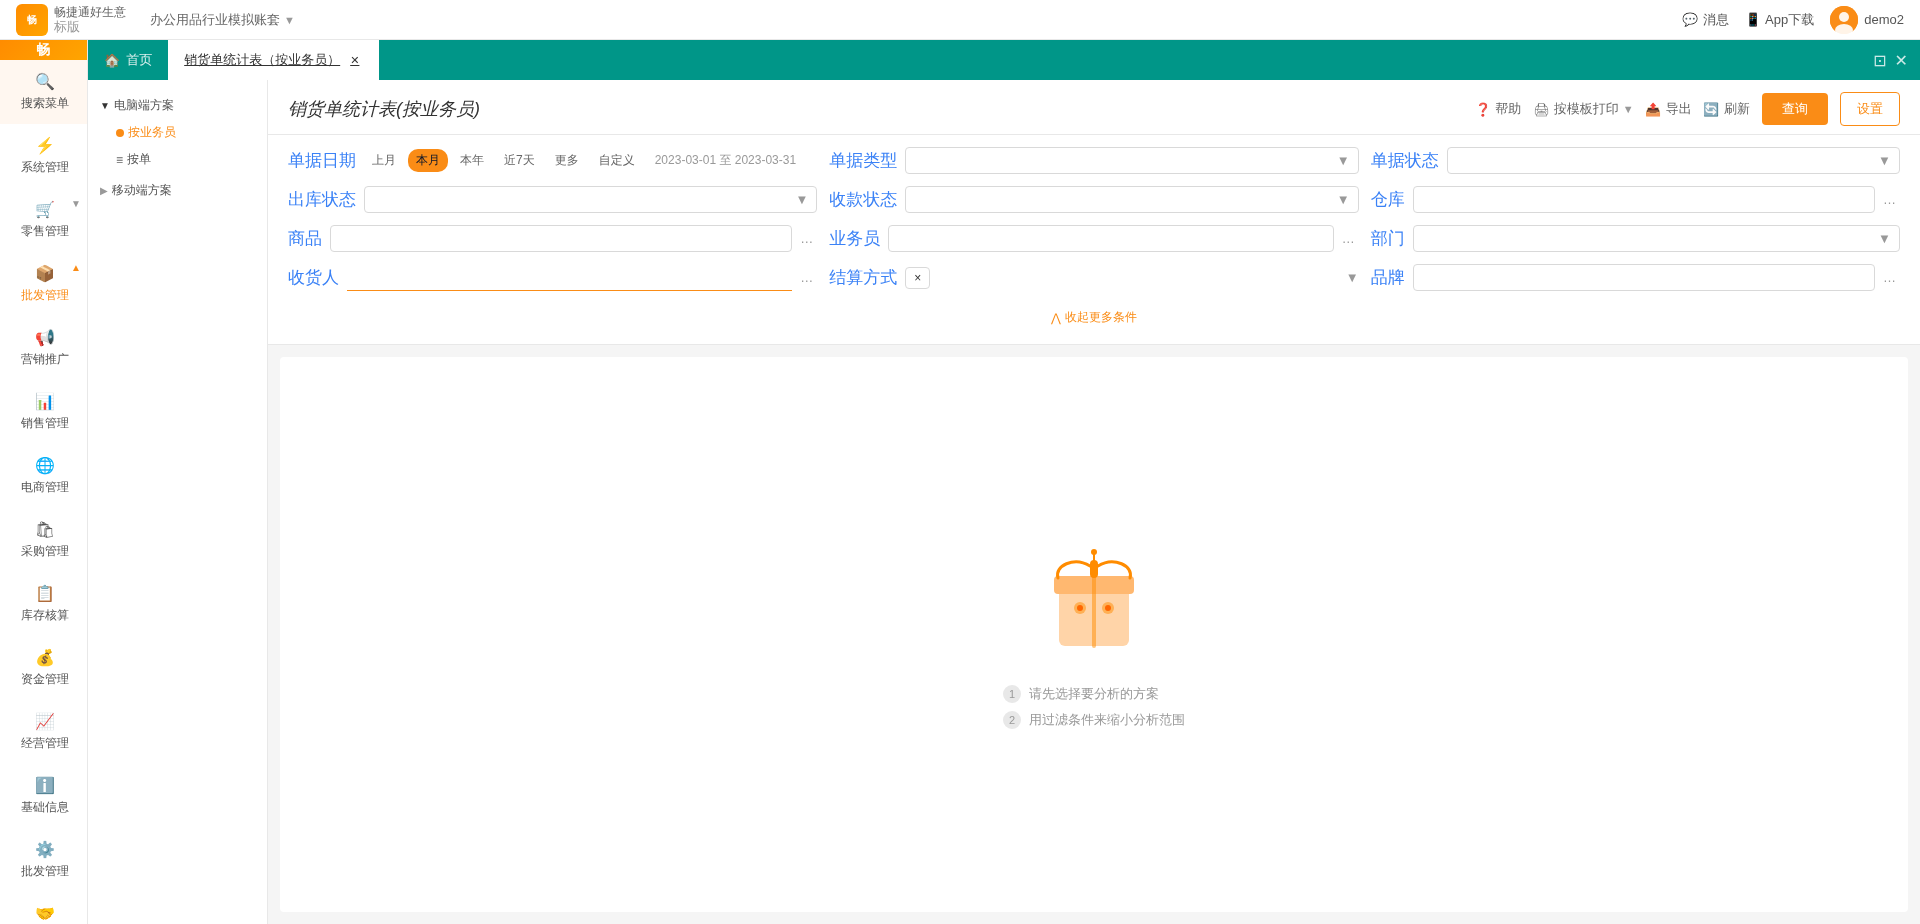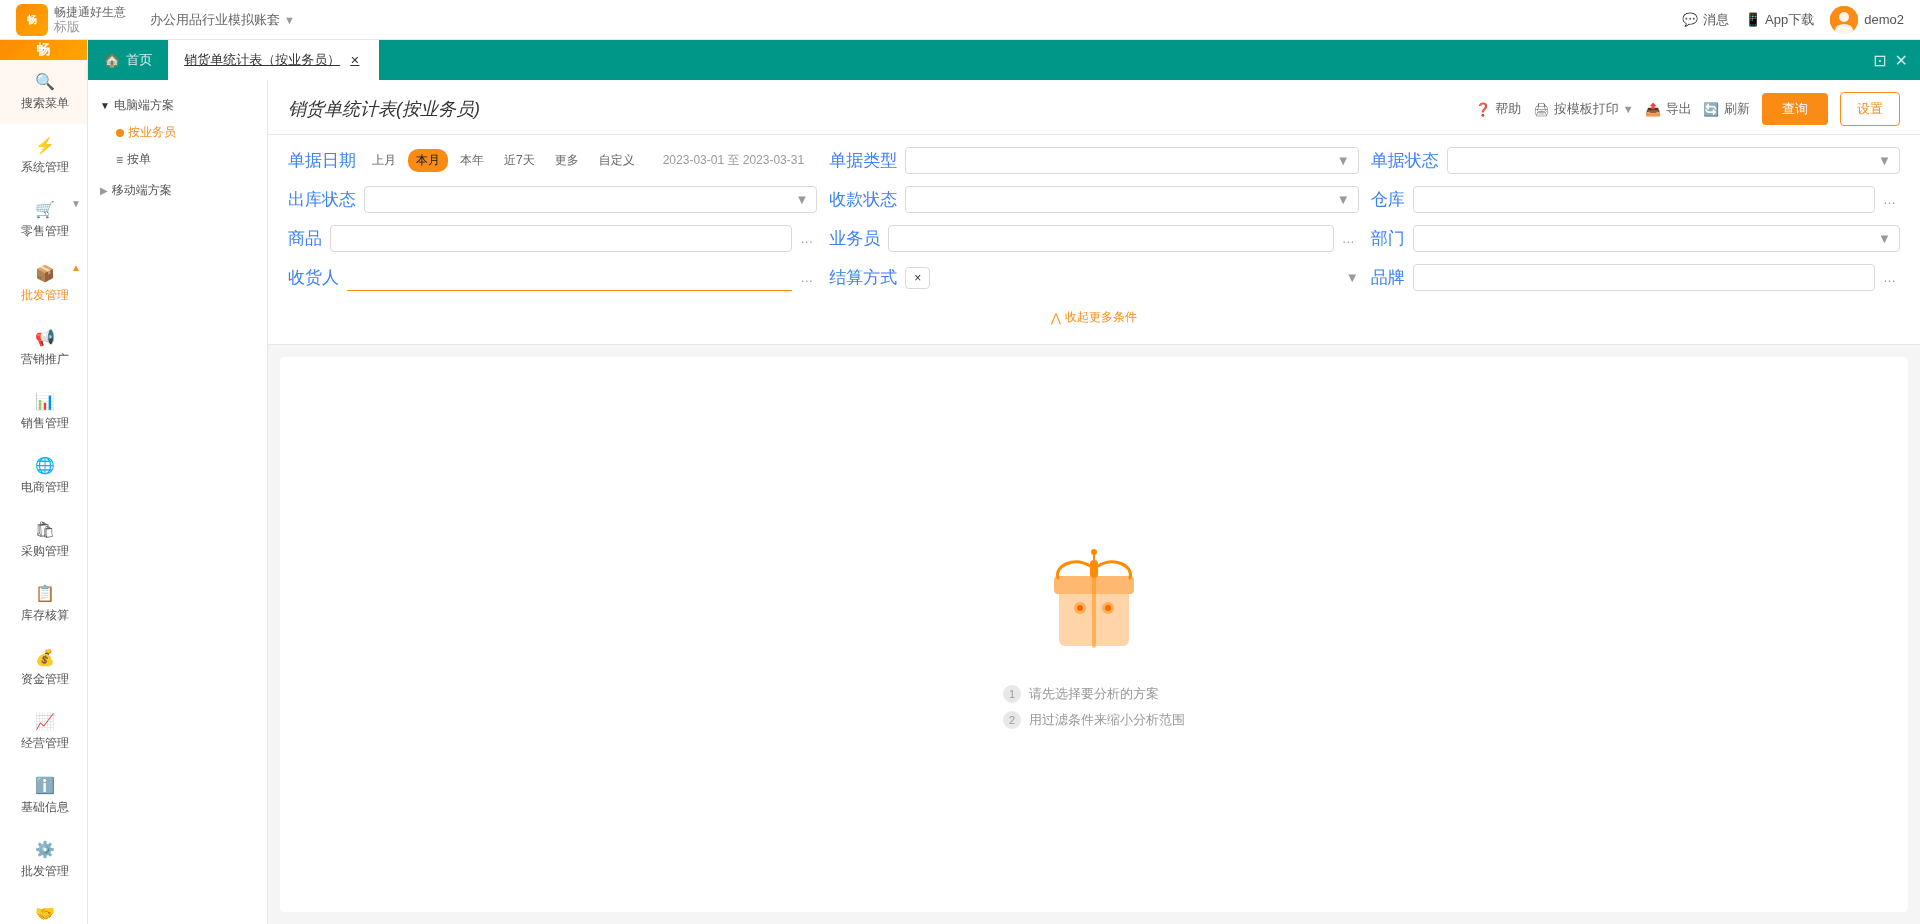--- a/index.html
+++ b/index.html
@@ -57,21 +57,21 @@
     .btn-query { background: #fa8c16; color: white; border: none; padding: 7px 20px; border-radius: 4px; cursor: pointer; font-size: 13px; }
     .btn-settings { background: #fff; color: #fa8c16; border: 1px solid #fa8c16; padding: 7px 16px; border-radius: 4px; cursor: pointer; font-size: 13px; }
 
     
     .filter-area { background: #fff; padding: 12px 20px; border-bottom: 1px solid #e8e8e8; }
     .filter-row { display: flex; align-items: center; gap: 16px; margin-bottom: 12px; }
     .filter-row:last-child { margin-bottom: 0; }
     .date-tabs { display: flex; align-items: center; gap: 4px; }
     .date-tab { padding: 3px 8px; font-size: 12px; cursor: pointer; color: #666; border-radius: 3px; }
     .date-tab.active { background: #fa8c16; color: #0f172a; border-radius: 10px; }
-    .date-range { font-size: 12px; color: #999; margin-left: 20px; }
+    .date-range { font-size: 12px; color: #999; margin-left: 12px; }
     .filter-select { border: 1px solid #d9d9d9; border-radius: 4px; padding: 5px 8px; font-size: 13px; color: #333; background: #fff; cursor: pointer; display: flex; align-items: center; justify-content: space-between; width: 100%; }
     .filter-select .arrow { color: #999; margin-left: 4px; }
     .filter-input { border: 1px solid #d9d9d9; border-radius: 4px; padding: 5px 8px; font-size: 13px; color: #333; background: #fff; width: 100%; outline: none; }
     .filter-input.underline { border: none; border-bottom: 1px solid #fa8c16; border-radius: 0; padding-left: 0; }
     .filter-dots { color: #999; cursor: pointer; padding: 0 4px; }
     .filter-tag { display: flex; align-items: center; gap: 4px; background: #fff; border: 1px solid #d9d9d9; border-radius: 4px; padding: 3px 8px; font-size: 12px; }
     .grid-3 { display: grid; grid-template-columns: 1fr 1fr 1fr; gap: 12px; align-items: center; }
     .grid-col { display: flex; align-items: center; gap: 8px; }
     .col-label { font-size: 17px; color: #3b82f6; white-space: nowrap; }
     .col-input { flex: 1; }

